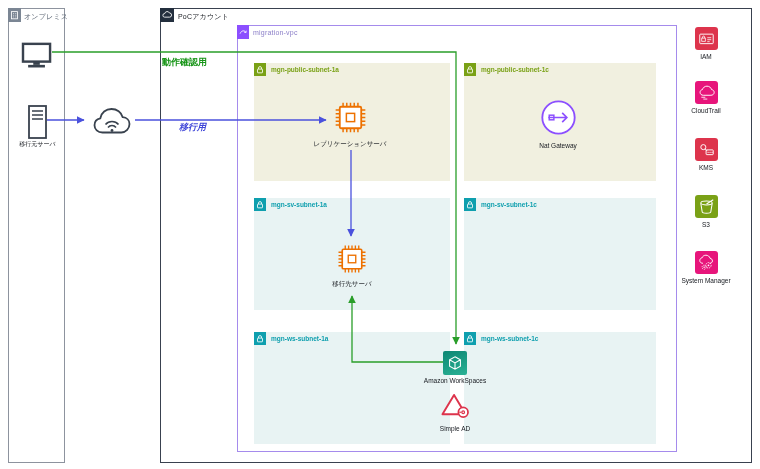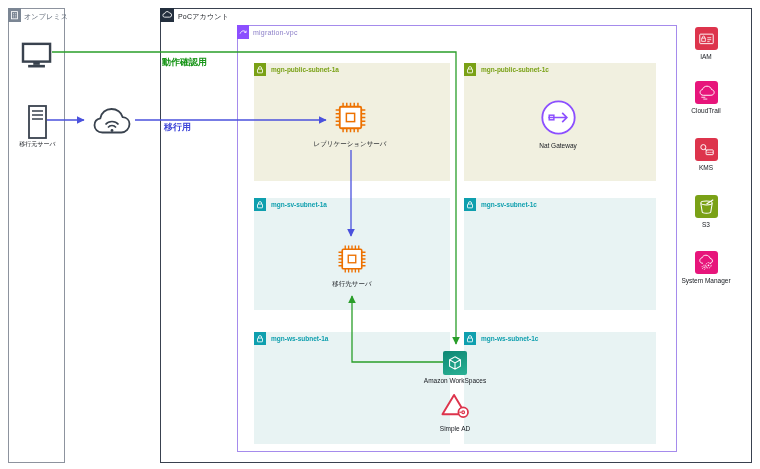--- a/index.html
+++ b/index.html
@@ -154,21 +154,21 @@
         </marker>
     </defs>
     <path d="M52 52 H456 V344" fill="none" stroke="#2a9e2a" stroke-width="1.3" marker-end="url(#ag)"></path>
     <path d="M47 120 H84" fill="none" stroke="#4a51dd" stroke-width="1.3" marker-end="url(#ab)"></path>
     <path d="M135 120 H326" fill="none" stroke="#4a51dd" stroke-width="1.3" marker-end="url(#ab)"></path>
     <path d="M351 150 V236" fill="none" stroke="#4a51dd" stroke-width="1.3" marker-end="url(#ab)"></path>
     <path d="M443 362 H352 V296" fill="none" stroke="#2a9e2a" stroke-width="1.3" marker-end="url(#ag)"></path>
   </svg>
 
   <div class="anno green" style="left:162px;top:56px;">動作確認用</div>
-  <div class="anno blue" style="left:164px;top:121px;">移行用</div>
+  <div class="anno blue" style="left:179px;top:121px;font-style:italic;">移行用</div>
 
   <div class="node" style="left:305px;top:101px;width:90px;">
     <span><svg width="33" height="33" viewBox="0 0 40 40">
           <rect x="7" y="7" width="26" height="26" rx="1.5" fill="#fff" stroke="#ED7100" stroke-width="2.2"></rect>
           <rect x="15" y="15" width="10" height="10" fill="none" stroke="#ED7100" stroke-width="1.8"></rect>
           <path d="M11 2v5M15.5 2v5M20 2v5M24.5 2v5M29 2v5M11 33v5M15.5 33v5M20 33v5M24.5 33v5M29 33v5M2 11h5M2 15.5h5M2 20h5M2 24.5h5M2 29h5M33 11h5M33 15.5h5M33 20h5M33 24.5h5M33 29h5" stroke="#ED7100" stroke-width="1.8"></path>
         </svg></span>
     <span class="nlabel">レプリケーションサーバ</span>
   </div>
 

